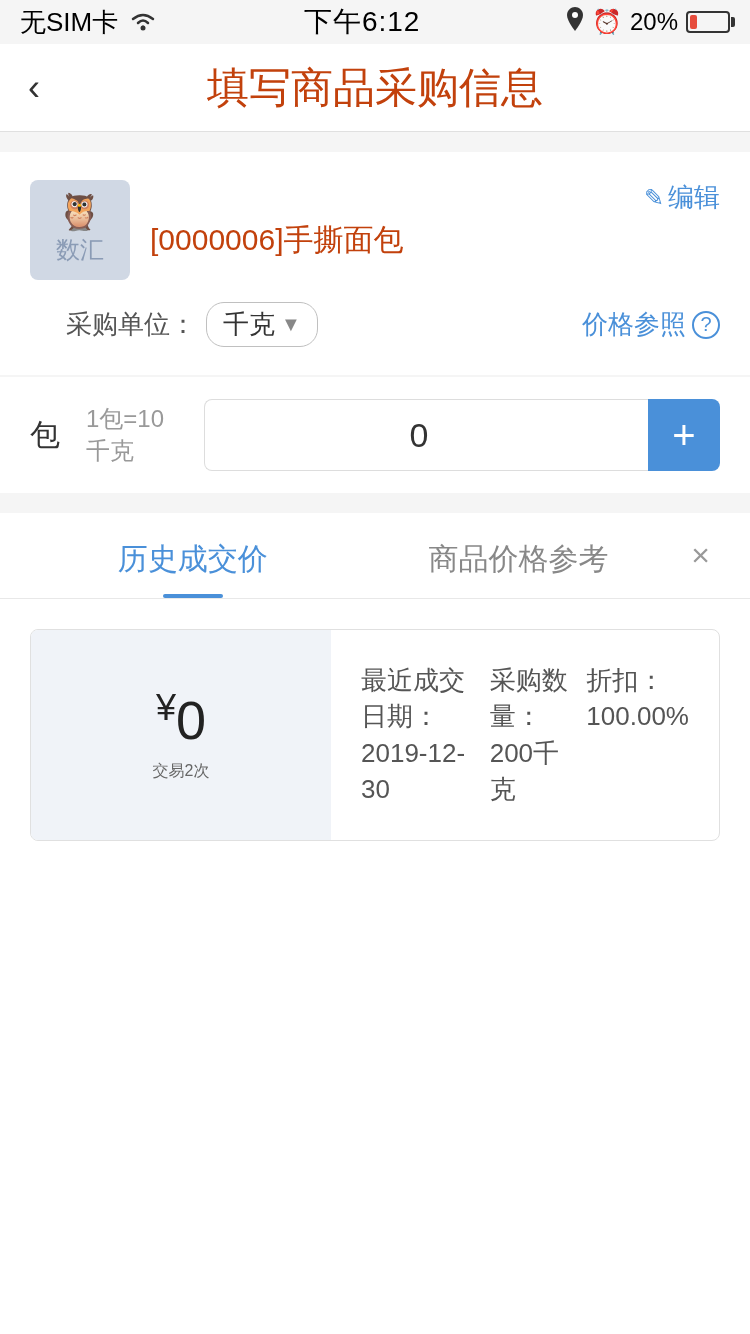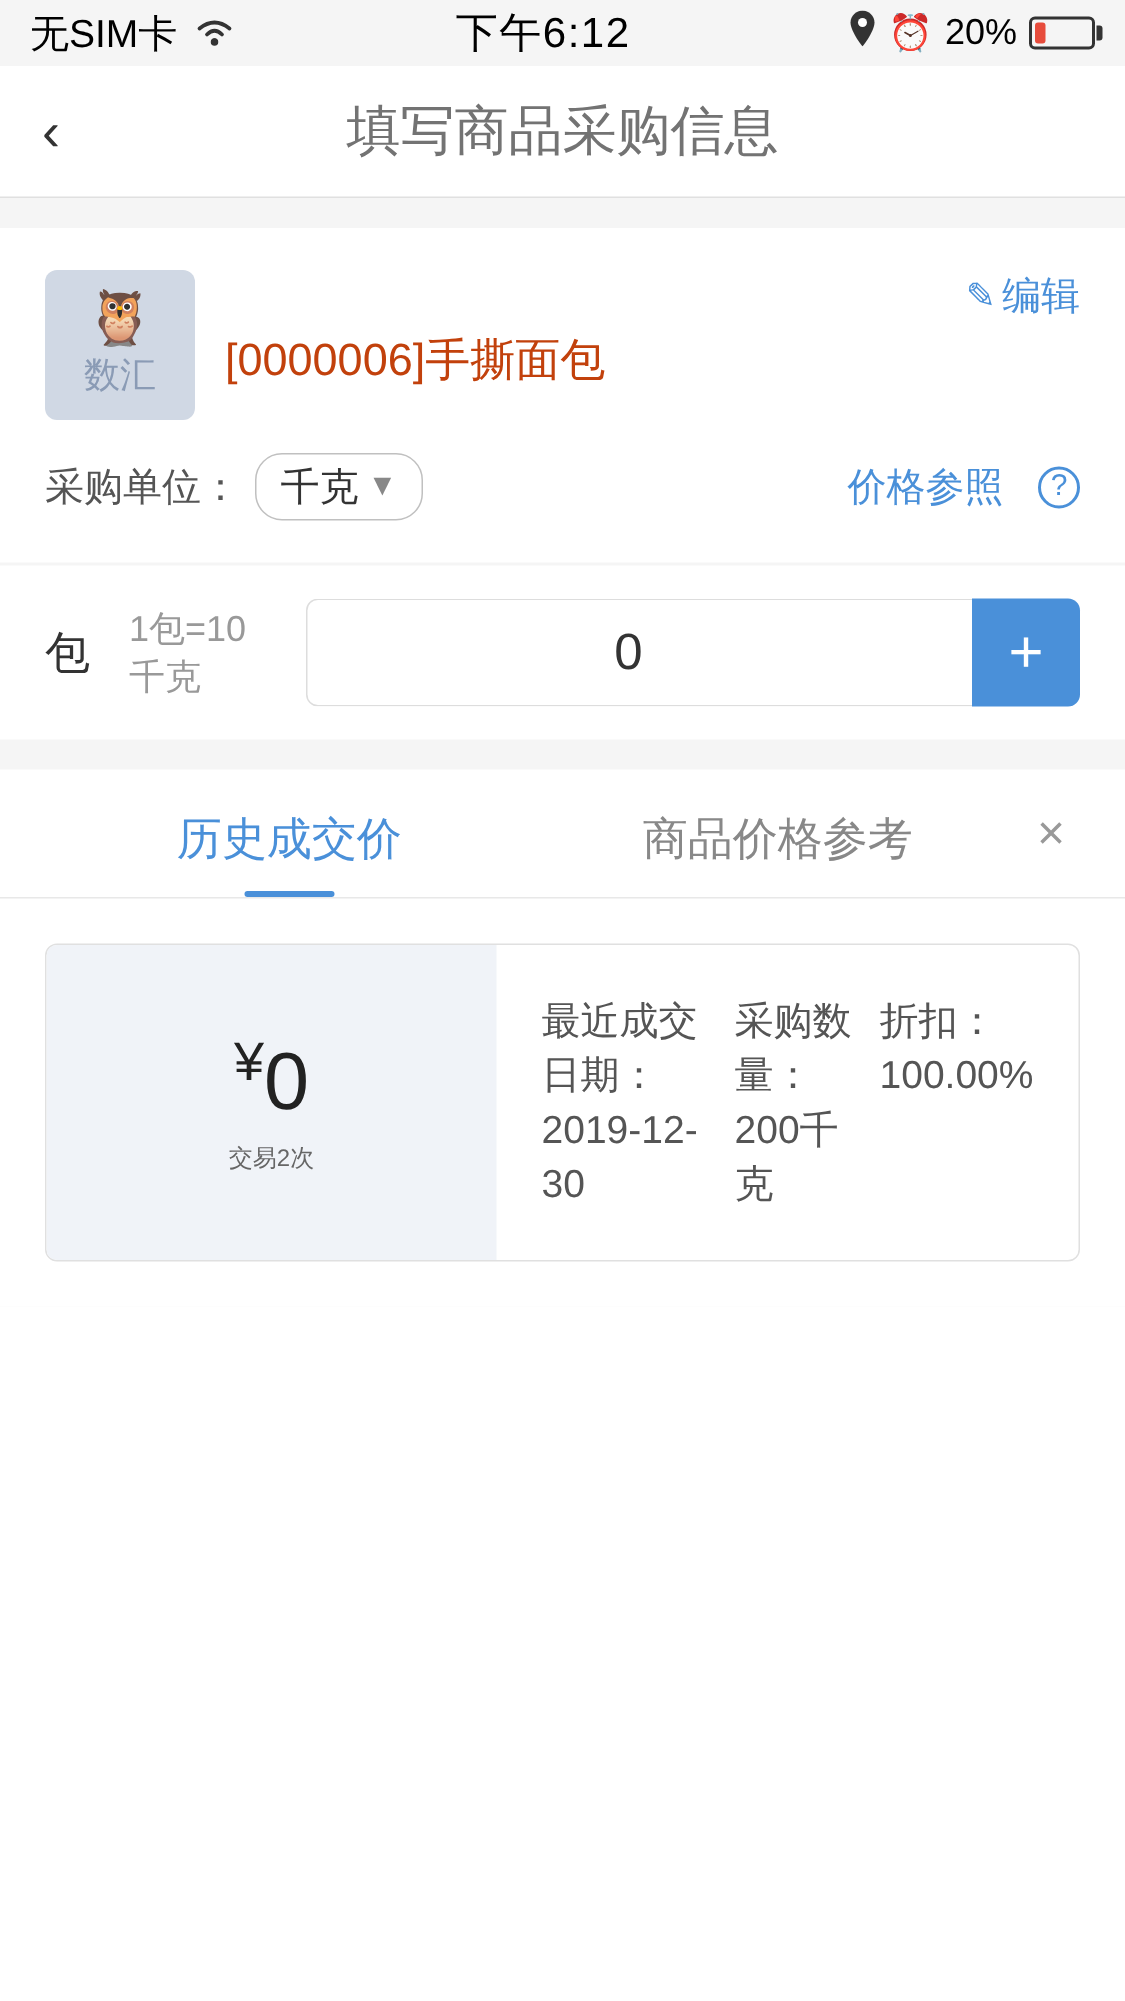--- a/index.html
+++ b/index.html
@@ -66,23 +66,23 @@
       border-bottom: 1px solid #e0e0e0;
     }
     .nav-back {
       position: absolute;
       left: 28px;
       font-size: 36px;
       color: #333;
       cursor: pointer;
     }
     .nav-title {
-      font-size: 36px;
+      font-size: 42px;
       font-weight: 500;
-      color: #737373;
+      color: #c2410c;
     }
 
     
     .product-card {
       background: #ffffff;
       padding: 28px 30px;
       margin-top: 20px;
     }
     .product-top {
       display: flex;
@@ -156,21 +156,21 @@
     }
     .unit-select .arrow {
       font-size: 20px;
       color: #888;
     }
     .price-ref {
       font-size: 26px;
       color: #4a90d9;
       display: flex;
       align-items: center;
-      gap: 23px;
+      gap: 6px;
       cursor: pointer;
     }
     .price-ref .question-circle {
       width: 28px;
       height: 28px;
       border: 2px solid #4a90d9;
       border-radius: 50%;
       display: flex;
       align-items: center;
       justify-content: center;
@@ -375,21 +375,21 @@
           <span>[0000006]</span><span>手撕面包</span>
         </div>
       </div>
     </div>
     <div class="edit-btn">
       <span class="edit-icon">✎</span>
       <span>编辑</span>
     </div>
   </div>
   <div class="purchase-unit-row">
-    <div style="display:flex;align-items:center;gap:10px;">
+    <div style="display:flex;align-items:center;gap:10px;margin-left:36px;">
       <span class="unit-label">采购单位：</span>
       <div class="unit-select">
         <span>千克</span>
         <span class="arrow">▼</span>
       </div>
     </div>
     <div class="price-ref">
       <span>价格参照</span>
       <div class="question-circle">?</div>
     </div>

